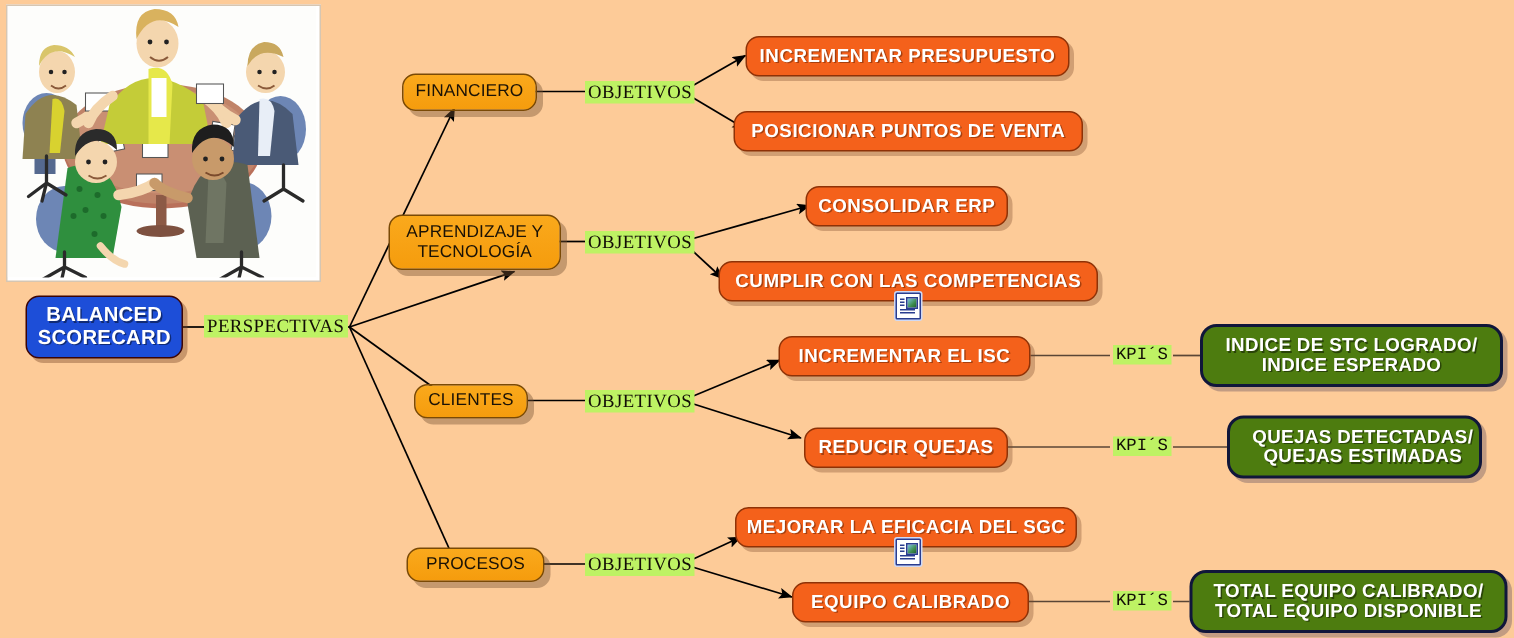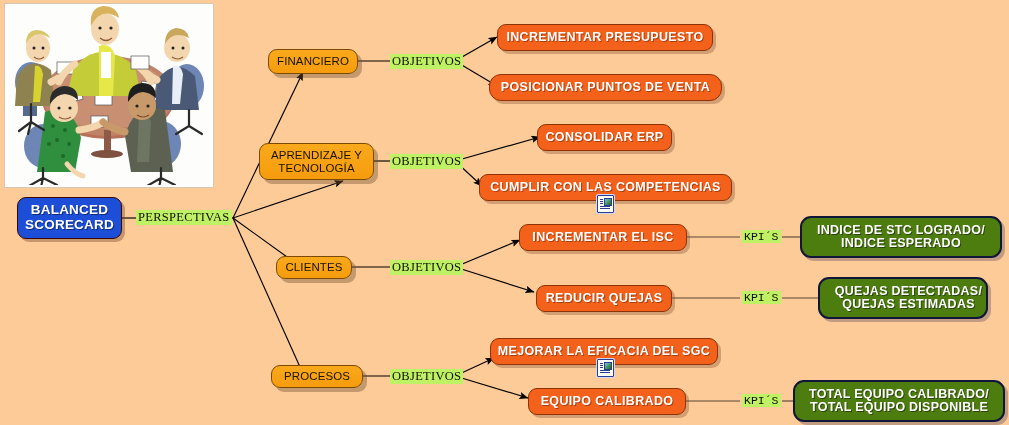--- a/index.html
+++ b/index.html
@@ -297,21 +297,21 @@
 SCORECARD</div>
 
   <div class="edge-label" style="left:136px; top:210px;">PERSPECTIVAS</div>
 
   <div class="node persp" style="left:268px; top:49px; width:90px; height:25px;text-align:right;">FINANCIERO</div>
 
   <div class="edge-label" style="left:390px; top:54px;">OBJETIVOS</div>
 
   <div class="node objective" style="left:497px; top:24px; width:216px; height:27px;">INCREMENTAR PRESUPUESTO</div>
 
-  <div class="node objective" style="left:489px; top:74px; width:233px; height:27px;border-radius:12px;">POSICIONAR PUNTOS DE VENTA</div>
+  <div class="node objective" style="left:489px; top:74px; width:233px; height:27px;">POSICIONAR PUNTOS DE VENTA</div>
 
   <div class="node persp" style="left:259px; top:143px; width:115px; height:37px;">APRENDIZAJE Y
 TECNOLOGÍA</div>
 
   <div class="edge-label" style="left:390px; top:154px;">OBJETIVOS</div>
 
   <div class="node objective" style="left:537px; top:124px; width:135px; height:27px;">CONSOLIDAR ERP</div>
 
   <div class="node objective" style="left:479px; top:174px; width:253px; height:27px;">CUMPLIR CON LAS COMPETENCIAS</div>
 

